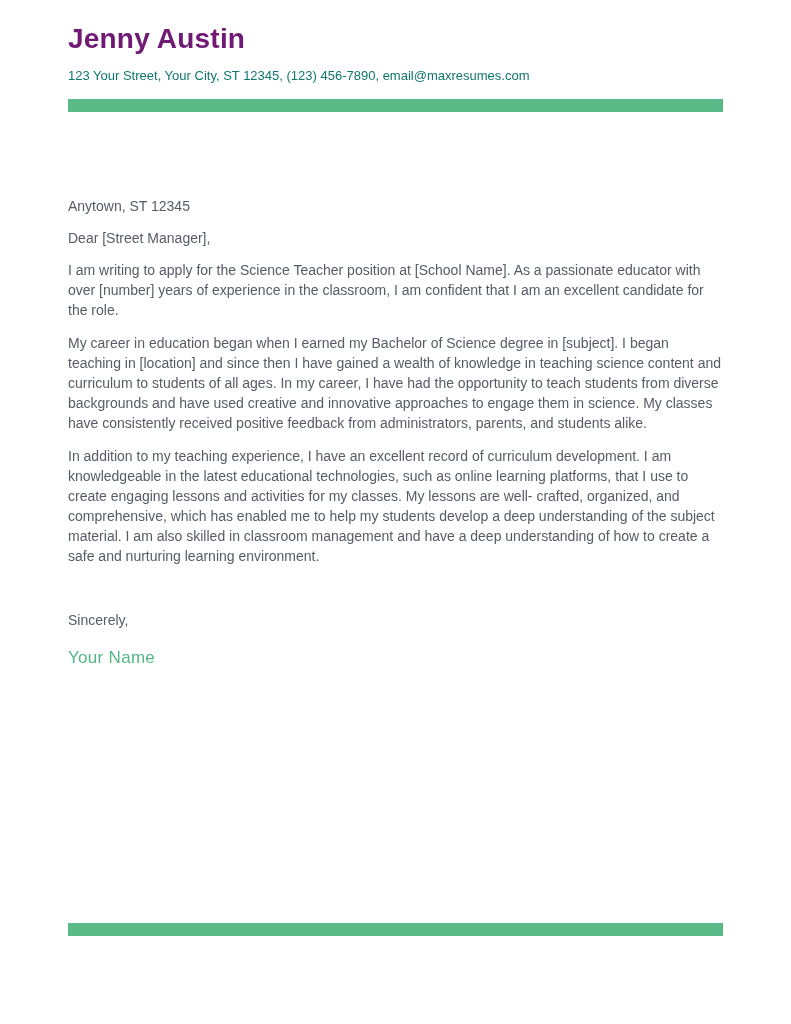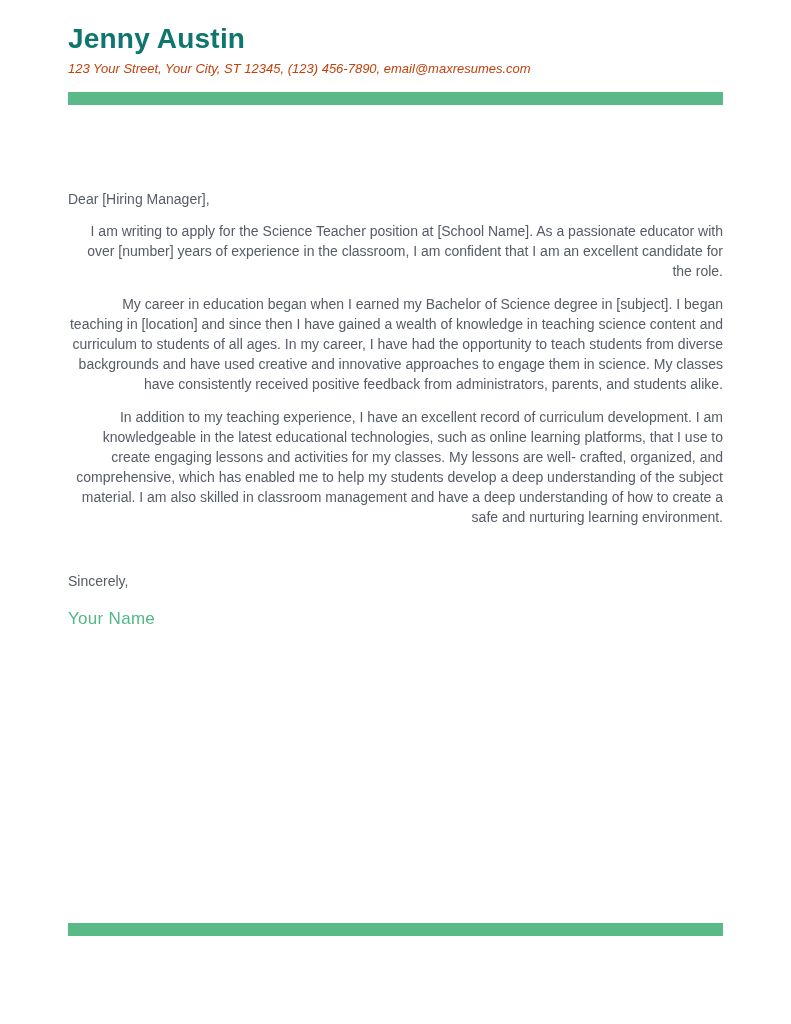--- a/index.html
+++ b/index.html
@@ -12,54 +12,53 @@
     color: #565b66;
     overflow: hidden;
   }
   .page {
     position: absolute;
     inset: 0;
     padding: 22px 68px 0 68px;
     background: #ffffff;
   }
   .name {
-    color: #0f766e;
+    color: #701a75;
     font-size: 28px;
     font-weight: 700;
     letter-spacing: 0.2px;
     line-height: 1.2;
   }
   .job-title {
     color: #333a47;
     font-size: 24px;
     font-weight: 700;
     margin-top: 10px;
     line-height: 1.2;
   }
   .contact {
-    color: #c2410c;
+    color: #0f766e;
     font-size: 13px;
-    margin-top: 5px;
+    margin-top: 12px;
     line-height: 1.3;
-    font-style: italic;
   }
   .rule {
     height: 13px;
     background: #59ba88;
     border: 0;
     margin-top: 15px;
   }
   .letter-body {
     margin-top: 84px;
     font-size: 14px;
     line-height: 20px;
     color: #565b66;
   }
   .block { margin-bottom: 12px; }
-  .para { margin-bottom: 13px; text-align: right; }
+  .para { margin-bottom: 13px; }
   .closing { margin-top: 44px; }
   .signature {
     color: #53b786;
     font-size: 17px;
     font-weight: 400;
     margin-top: 18px;
     letter-spacing: 0.3px;
   }
   .bottom-rule {
     position: absolute;
@@ -79,23 +78,24 @@
     <h1 class="name">Jenny Austin</h1>
     <div class="contact">123 Your Street, Your City, ST 12345, (123) 456-7890, email@maxresumes.com</div>
     <div class="rule"></div>
   </header>
 
   <main class="letter-body">
 
 
 
     <div class="block">
+      <div>Anytown, ST 12345</div>
     </div>
 
-    <div class="block">Dear [Hiring Manager],</div>
+    <div class="block">Dear [Street Manager],</div>
 
     <p class="para">I am writing to apply for the Science Teacher position at [School Name]. As a passionate educator with over [number] years of experience in the classroom, I am confident that I am an excellent candidate for the role.</p>
 
     <p class="para">My career in education began when I earned my Bachelor of Science degree in [subject]. I began teaching in [location] and since then I have gained a wealth of knowledge in teaching science content and curriculum to students of all ages. In my career, I have had the opportunity to teach students from diverse backgrounds and have used creative and innovative approaches to engage them in science. My classes have consistently received positive feedback from administrators, parents, and students alike.</p>
 
     <p class="para">In addition to my teaching experience, I have an excellent record of curriculum development. I am knowledgeable in the latest educational technologies, such as online learning platforms, that I use to create engaging lessons and activities for my classes. My lessons are well- crafted, organized, and comprehensive, which has enabled me to help my students develop a deep understanding of the subject material. I am also skilled in classroom management and have a deep understanding of how to create a safe and nurturing learning environment.</p>
 
 
     <div class="closing">Sincerely,</div>
 

